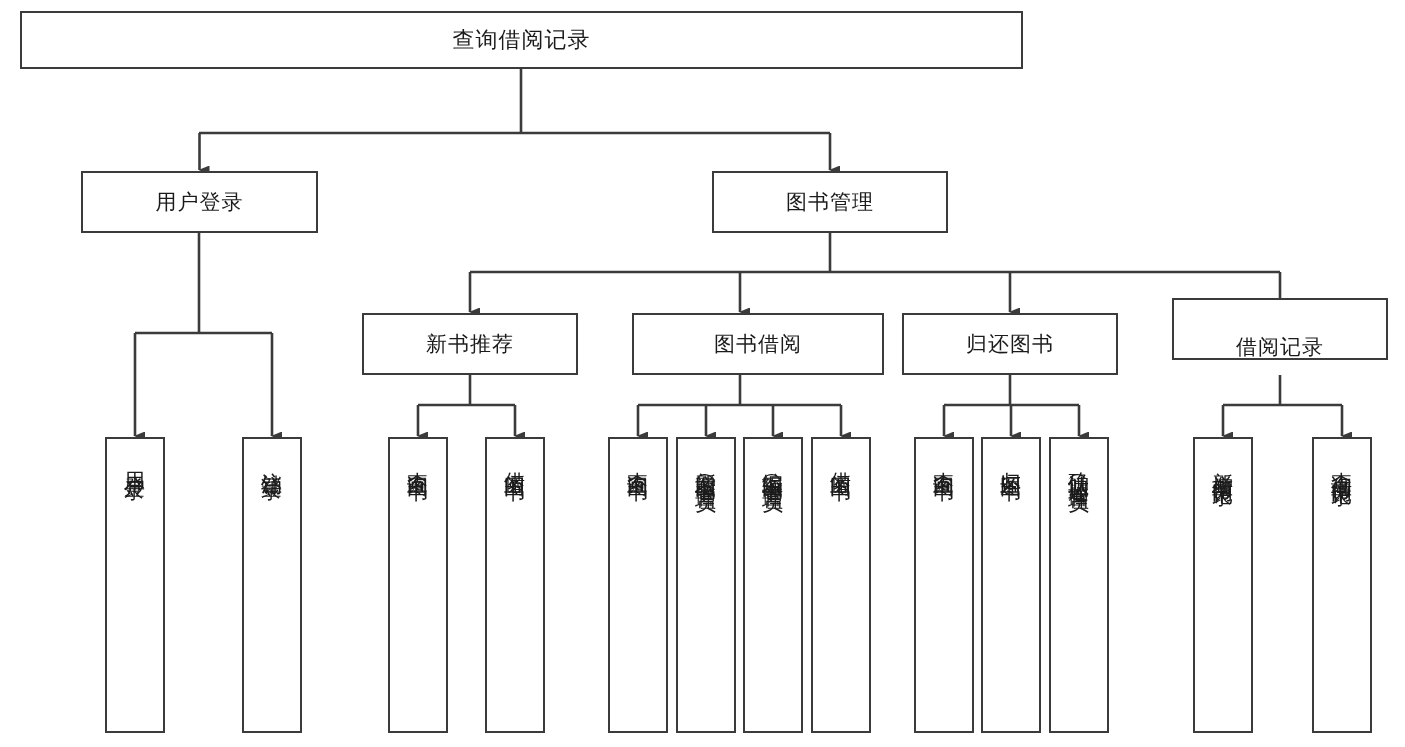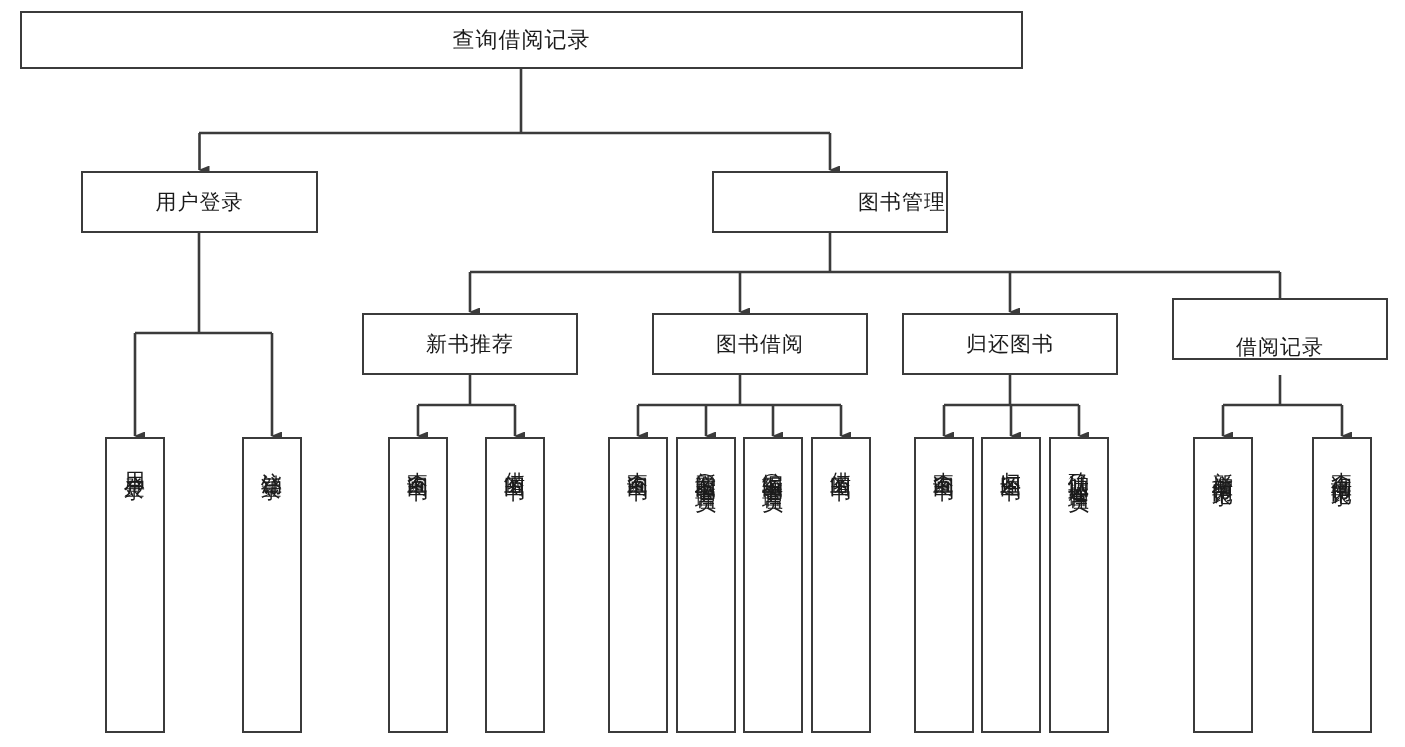--- a/index.html
+++ b/index.html
@@ -118,27 +118,27 @@
       </g>
   </svg>
 
   <div id="node-layer">
       <div class="node node-h node-title" style="left: 20px; top: 11px; width: 1003px; height: 58px;">
         <span class="node-label">查询借阅记录</span>
       </div>
       <div class="node node-h" style="left: 81px; top: 171px; width: 237px; height: 62px;">
         <span class="node-label">用户登录</span>
       </div>
-      <div class="node node-h" style="left: 712px; top: 171px; width: 236px; height: 62px; justify-content: flex-end;">
+      <div class="node node-h" style="left: 712px; top: 171px; width: 236px; height: 62px;">
         <span class="node-label">图书管理</span>
       </div>
       <div class="node node-h" style="left: 362px; top: 313px; width: 216px; height: 62px;">
         <span class="node-label">新书推荐</span>
       </div>
-      <div class="node node-h" style="left: 652px; top: 313px; width: 216px; height: 62px;">
+      <div class="node node-h" style="left: 632px; top: 313px; width: 252px; height: 62px;">
         <span class="node-label">图书借阅</span>
       </div>
       <div class="node node-h" style="left: 902px; top: 313px; width: 216px; height: 62px;">
         <span class="node-label">归还图书</span>
       </div>
       <div class="node node-h" style="left: 1172px; top: 298px; width: 216px; height: 62px; align-items: flex-end;">
         <span class="node-label">借阅记录</span>
       </div>
       <div class="node node-v" style="left: 105px; top: 437px; width: 60px; height: 296px;">
         <span class="node-label">用户登录</span>

